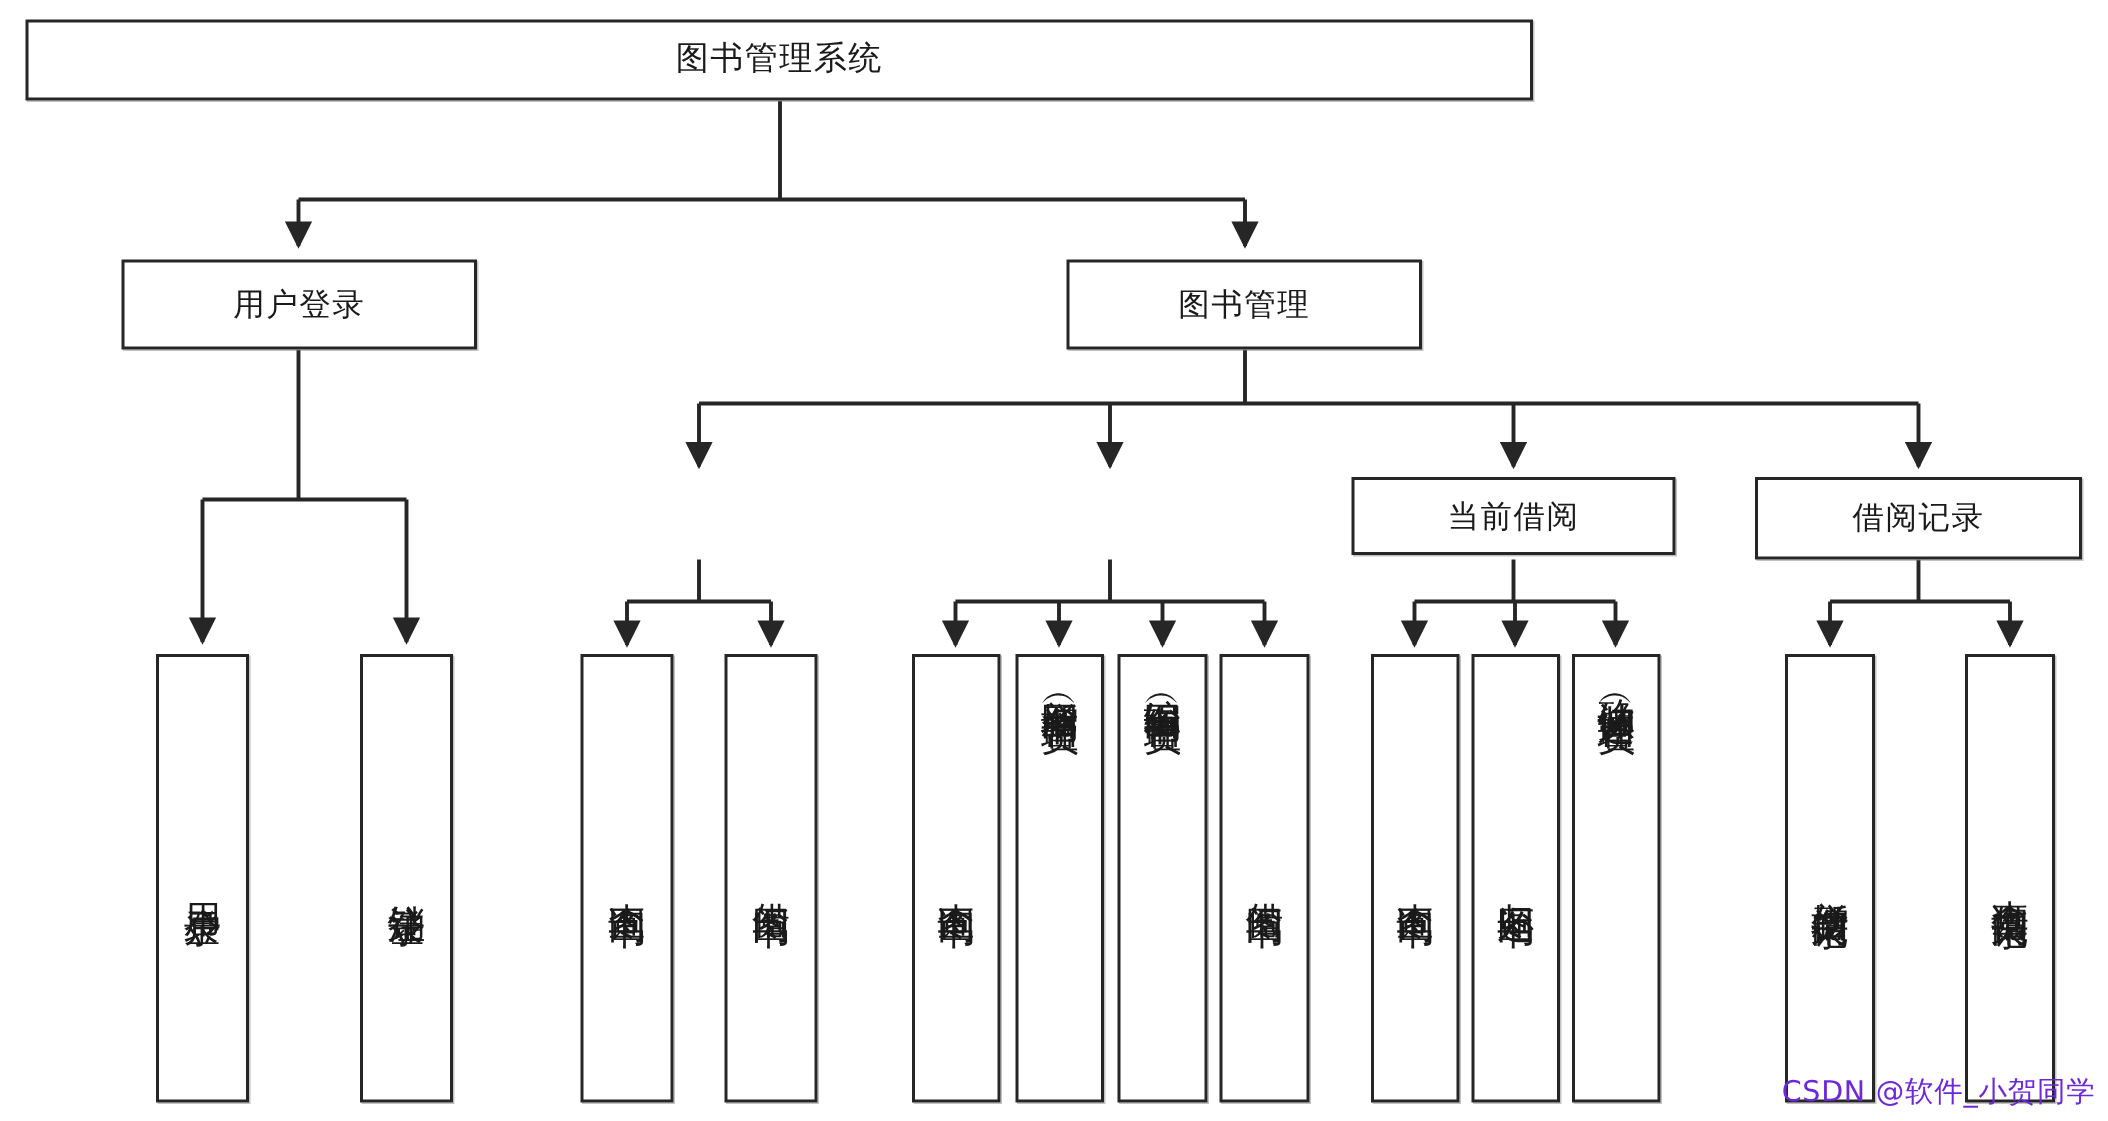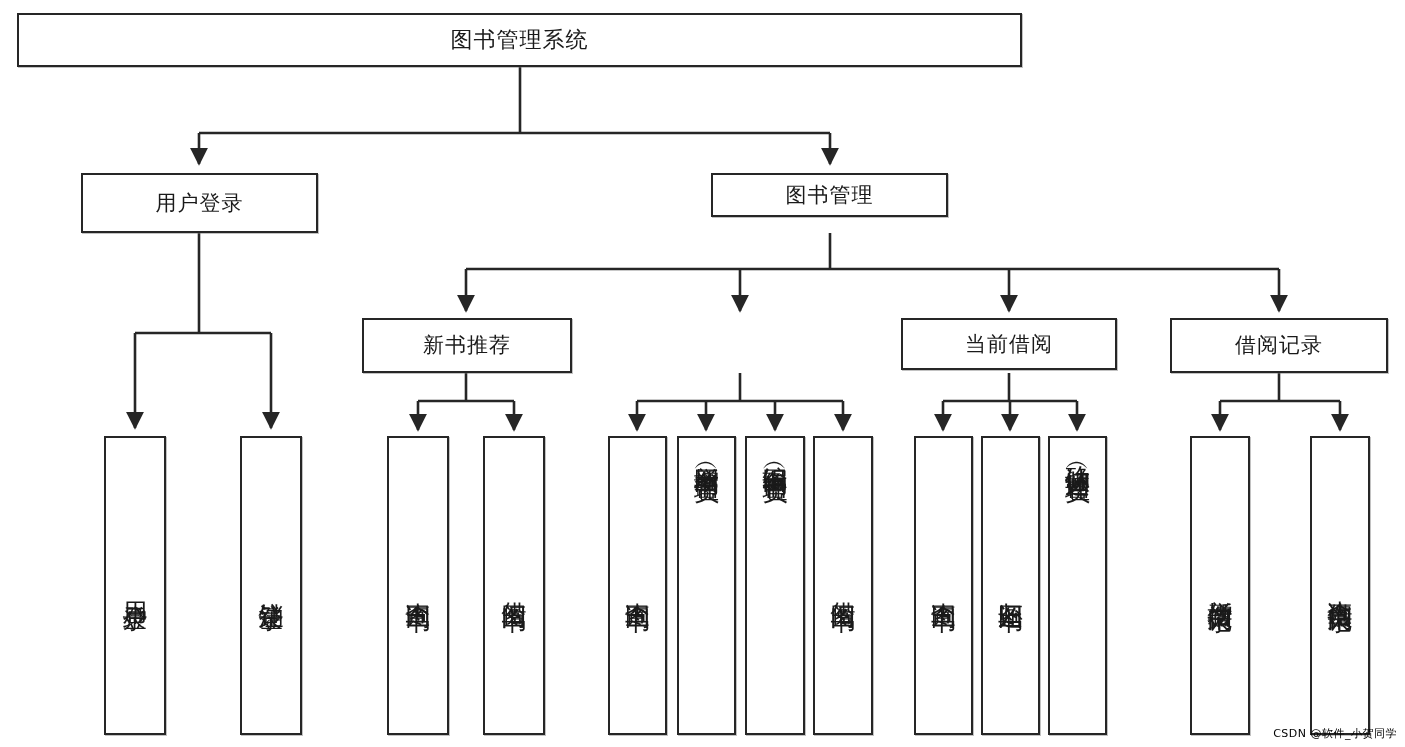--- a/index.html
+++ b/index.html
@@ -64,22 +64,22 @@
     max-height: 100%;
   }
   .node.vertical.center-text {
     align-items: center;
     padding-top: 0;
   }
   #watermark {
     position: absolute;
     right: 8px;
     bottom: 6px;
-    font-size: 11px;
-    color: #000000;
+    font-size: 19px;
+    color: #6d28d9;
     letter-spacing: 0.5px;
     white-space: nowrap;
     pointer-events: none;
   }
 </style>
 </head>
 <body>
 
 <div id="diagram-root">
 
@@ -133,27 +133,24 @@
     </g>
   </svg>
 
   <div class="node root horizontal" style="left:17px; top:13px; width:1005px; height:54px;">
     <span class="label">图书管理系统</span>
   </div>
 
   <div class="node horizontal" style="left:81px; top:173px; width:237px; height:60px;">
     <span class="label">用户登录</span>
   </div>
-  <div class="node horizontal" style="left:711px; top:173px; width:237px; height:44px;">
+  <div class="node horizontal" style="left:711px; top:173px; width:237px; height:60px;">
     <span class="label">图书管理</span>
   </div>
 
-  <div class="node horizontal" style="left:362px; top:318px; width:210px; height:55px;">
-    <span class="label">新书推荐</span>
-  </div>
   <div class="node horizontal" style="left:901px; top:318px; width:216px; height:52px;">
     <span class="label">当前借阅</span>
   </div>
   <div class="node horizontal" style="left:1170px; top:318px; width:218px; height:55px;">
     <span class="label">借阅记录</span>
   </div>
 
   <div class="node vertical center-text" style="left:104px; top:436px; width:62px; height:299px;">
     <span class="label">用户登录</span>
   </div>

